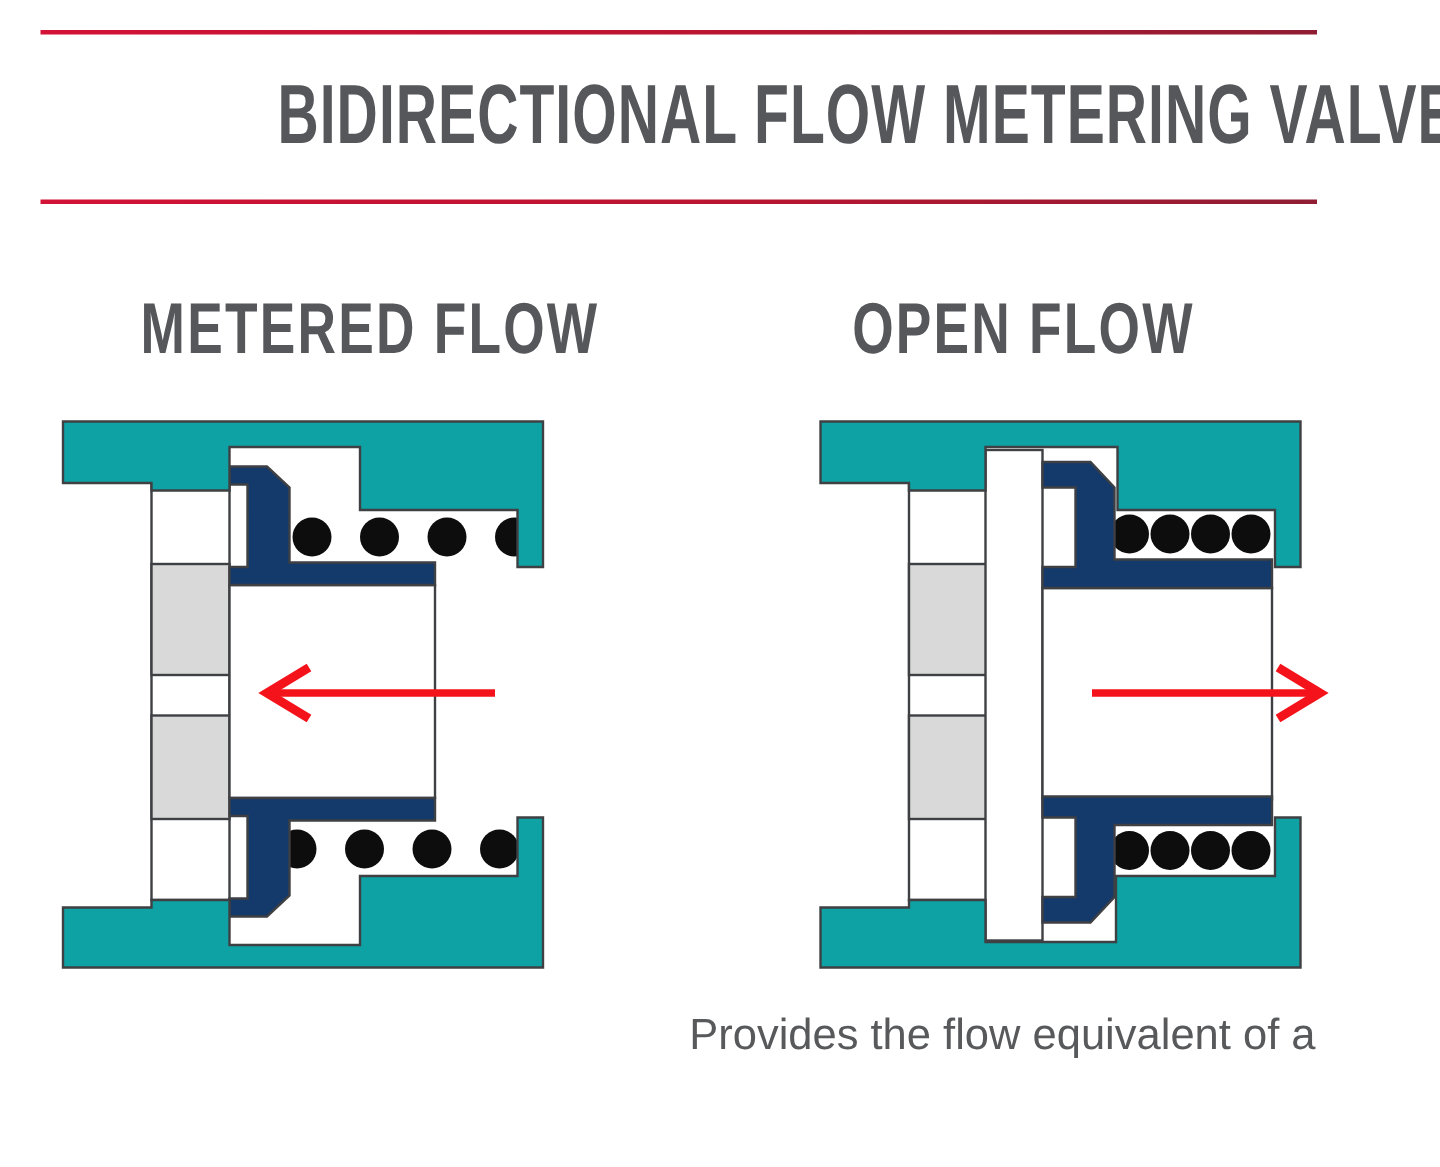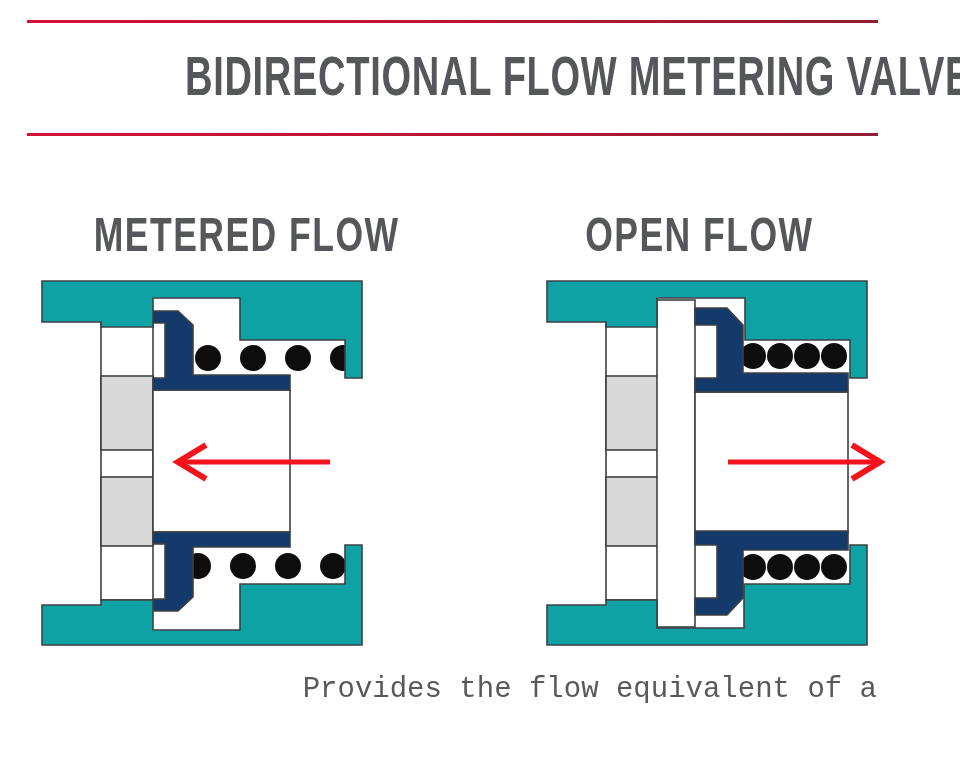--- a/index.html
+++ b/index.html
@@ -12,32 +12,32 @@
     background:linear-gradient(90deg,var(--rule_red_left) 0%,var(--rule_red_mid) 55%,var(--rule_red_right) 100%);
   }
   .rule-top{top:20px;}
   .rule-bottom{top:133px;}
   .title-wrap{
     position:absolute;left:0;top:48px;width:912px;text-align:left;
     color:var(--heading_gray);font-weight:700;font-size:56px;line-height:56px;white-space:nowrap;
   }
   .subhead{
     position:absolute;top:196px;color:var(--heading_gray);
-    font-weight:700;font-size:48px;line-height:48px;white-space:nowrap;margin-top:15px;
+    font-weight:700;font-size:48px;line-height:48px;text-align:center;white-space:nowrap;
   }
   .subhead-left{left:40px;width:325px;}
-  .subhead-right{left:545px;width:325px;}
+  .subhead-right{left:520px;width:325px;}
   .condensed{display:inline-block;transform:scaleX(0.68);transform-origin:50% 50%;letter-spacing:1px;}
   .condensed-sub{display:inline-block;transform:scaleX(0.74);transform-origin:50% 50%;letter-spacing:2px;}
   .valve-svg{position:absolute;top:278px;}
   .valve-svg.left{left:40px;}
   .valve-svg.right{left:545px;}
   .caption{
     position:absolute;right:83px;top:674px;
-    color:var(--caption_gray);font-size:29px;line-height:32px;font-family:Liberation Mono, monospace;
+    color:var(--caption_gray);font-size:29px;line-height:32px;
   }
   .outlined{stroke:var(--outline);stroke-width:1.6;}
   .teal-fill{fill:var(--teal);}
   .navy-fill{fill:var(--navy);}
   .white-fill{fill:#ffffff;}
   .gray-fill{fill:var(--light_gray);}
   .coil{fill:var(--spring_black);}
   .arrow-shaft{stroke:var(--red);stroke-width:5;fill:none;}
   .arrow-head{stroke:var(--red);stroke-width:6;fill:none;stroke-linejoin:miter;}
 </style>

